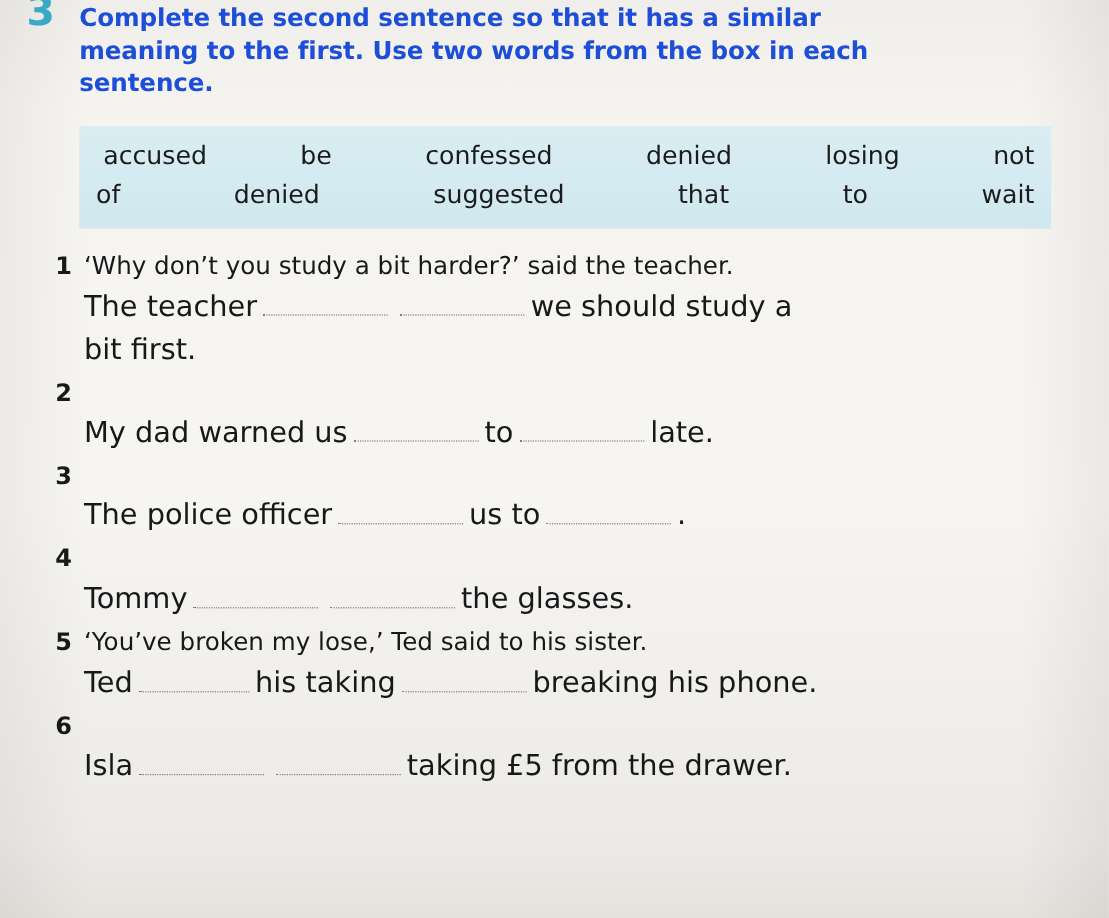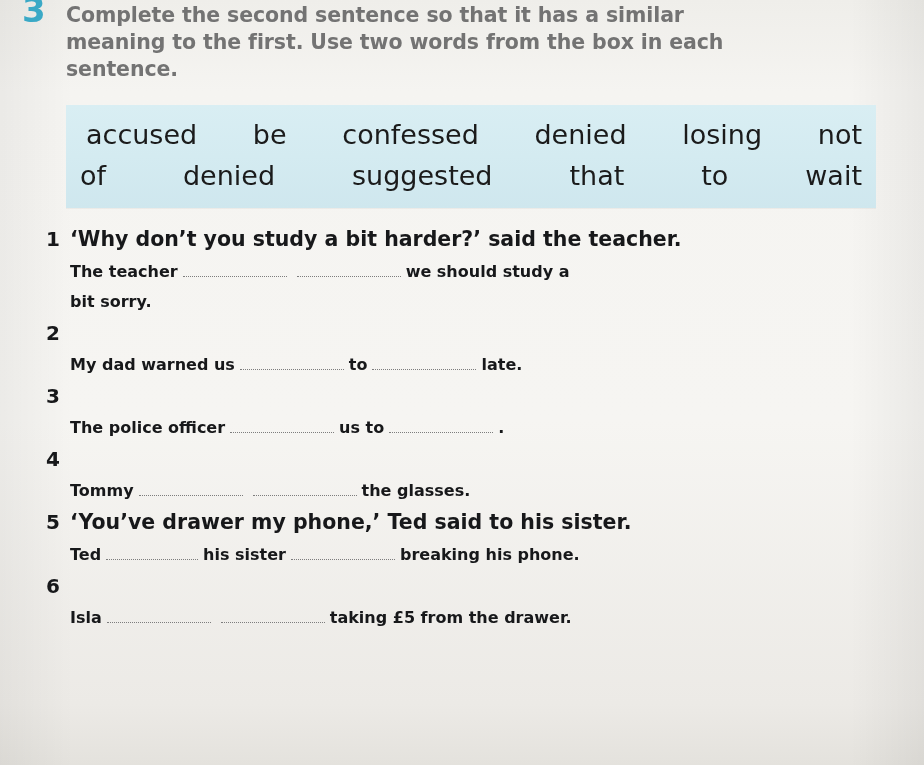--- a/index.html
+++ b/index.html
@@ -47,74 +47,74 @@
     font-size: 34px;
     font-weight: bold;
     color: #3aa9c6;
     font-family: "DejaVu Sans", sans-serif;
     letter-spacing: 0px;
   }
   .ex-instruction {
     font-size: 20.5px;
     font-weight: bold;
     line-height: 1.32;
-    color: #737373;
+    color: #1d4ed8;
     letter-spacing: -0.1px;
     max-width: 700px;
   }
 
   
   .word-box {
     margin: 22px 48px 0 66px;
     background: linear-gradient(180deg, #d9eef3 0%, #d4ebf1 50%, #cfe7ee 100%);
     padding: 10px 14px 12px 14px;
     box-shadow: 0 1px 0 rgba(0,0,0,0.04);
   }
   .word-row {
     display: flex;
     align-items: baseline;
-    font-size: 27px;
+    font-size: 21px;
     color: #1b1b1b;
     line-height: 1.5;
     white-space: nowrap;
   }
   .word-row .w {
     flex: 0 0 auto;
   }
   .word-row.row1 .w:nth-child(1) { margin-left: 6px; }
   .word-row .sp { flex: 1 1 auto; min-width: 14px; }
 
   
   .items {
     margin: 16px 30px 0 34px;
   }
   .item {
     margin-bottom: 3px;
   }
   .line {
     display: flex;
     align-items: baseline;
-    font-size: 16px;
+    font-size: 24px;
     line-height: 1.5;
     color: #17181a;
     flex-wrap: wrap;
   }
   .line.cue {
     font-size: 20.5px;
   }
   .num {
     font-weight: bold;
     width: 26px;
     flex: 0 0 26px;
     text-align: right;
     margin-right: 10px;
     font-size: 20px;
   }
   .answer-line .num { visibility: hidden; }
-  .txt { white-space: pre; font-weight: bold; }
+  .txt { white-space: pre; }
   .blank {
     display: inline-block;
     border-bottom: 1.6px dotted #7d7d7d;
     height: 1.05em;
     margin: 0 5px;
     vertical-align: baseline;
   }
   .blank.b-short { width: 92px; }
   .blank.b-med   { width: 104px; }
 </style>
@@ -168,21 +168,21 @@
       </div>
       <div class="line answer-line">
         <span class="num">&nbsp;</span>
         <span class="txt">The teacher</span>
         <span class="blank b-med"></span>
         <span class="blank b-med"></span>
         <span class="txt">we should study a</span>
       </div>
       <div class="line answer-line">
         <span class="num">&nbsp;</span>
-        <span class="txt">bit sorry.</span>
+        <span class="txt">bit first.</span>
       </div>
     </div>
 
     <div class="item">
       <div class="line cue">
         <span class="num">2</span>
       </div>
       <div class="line answer-line">
         <span class="num">&nbsp;</span>
         <span class="txt">My dad warned us</span>
@@ -216,27 +216,27 @@
         <span class="txt">Tommy</span>
         <span class="blank b-med"></span>
         <span class="blank b-med"></span>
         <span class="txt">the glasses.</span>
       </div>
     </div>
 
     <div class="item">
       <div class="line cue">
         <span class="num">5</span>
-        <span class="txt">‘You’ve drawer my phone,’ Ted said to his sister.</span>
+        <span class="txt">‘You’ve broken my lose,’ Ted said to his sister.</span>
       </div>
       <div class="line answer-line">
         <span class="num">&nbsp;</span>
         <span class="txt">Ted</span>
         <span class="blank b-short"></span>
-        <span class="txt">his sister</span>
+        <span class="txt">his taking</span>
         <span class="blank b-med"></span>
         <span class="txt">breaking his phone.</span>
       </div>
     </div>
 
     <div class="item">
       <div class="line cue">
         <span class="num">6</span>
       </div>
       <div class="line answer-line">

